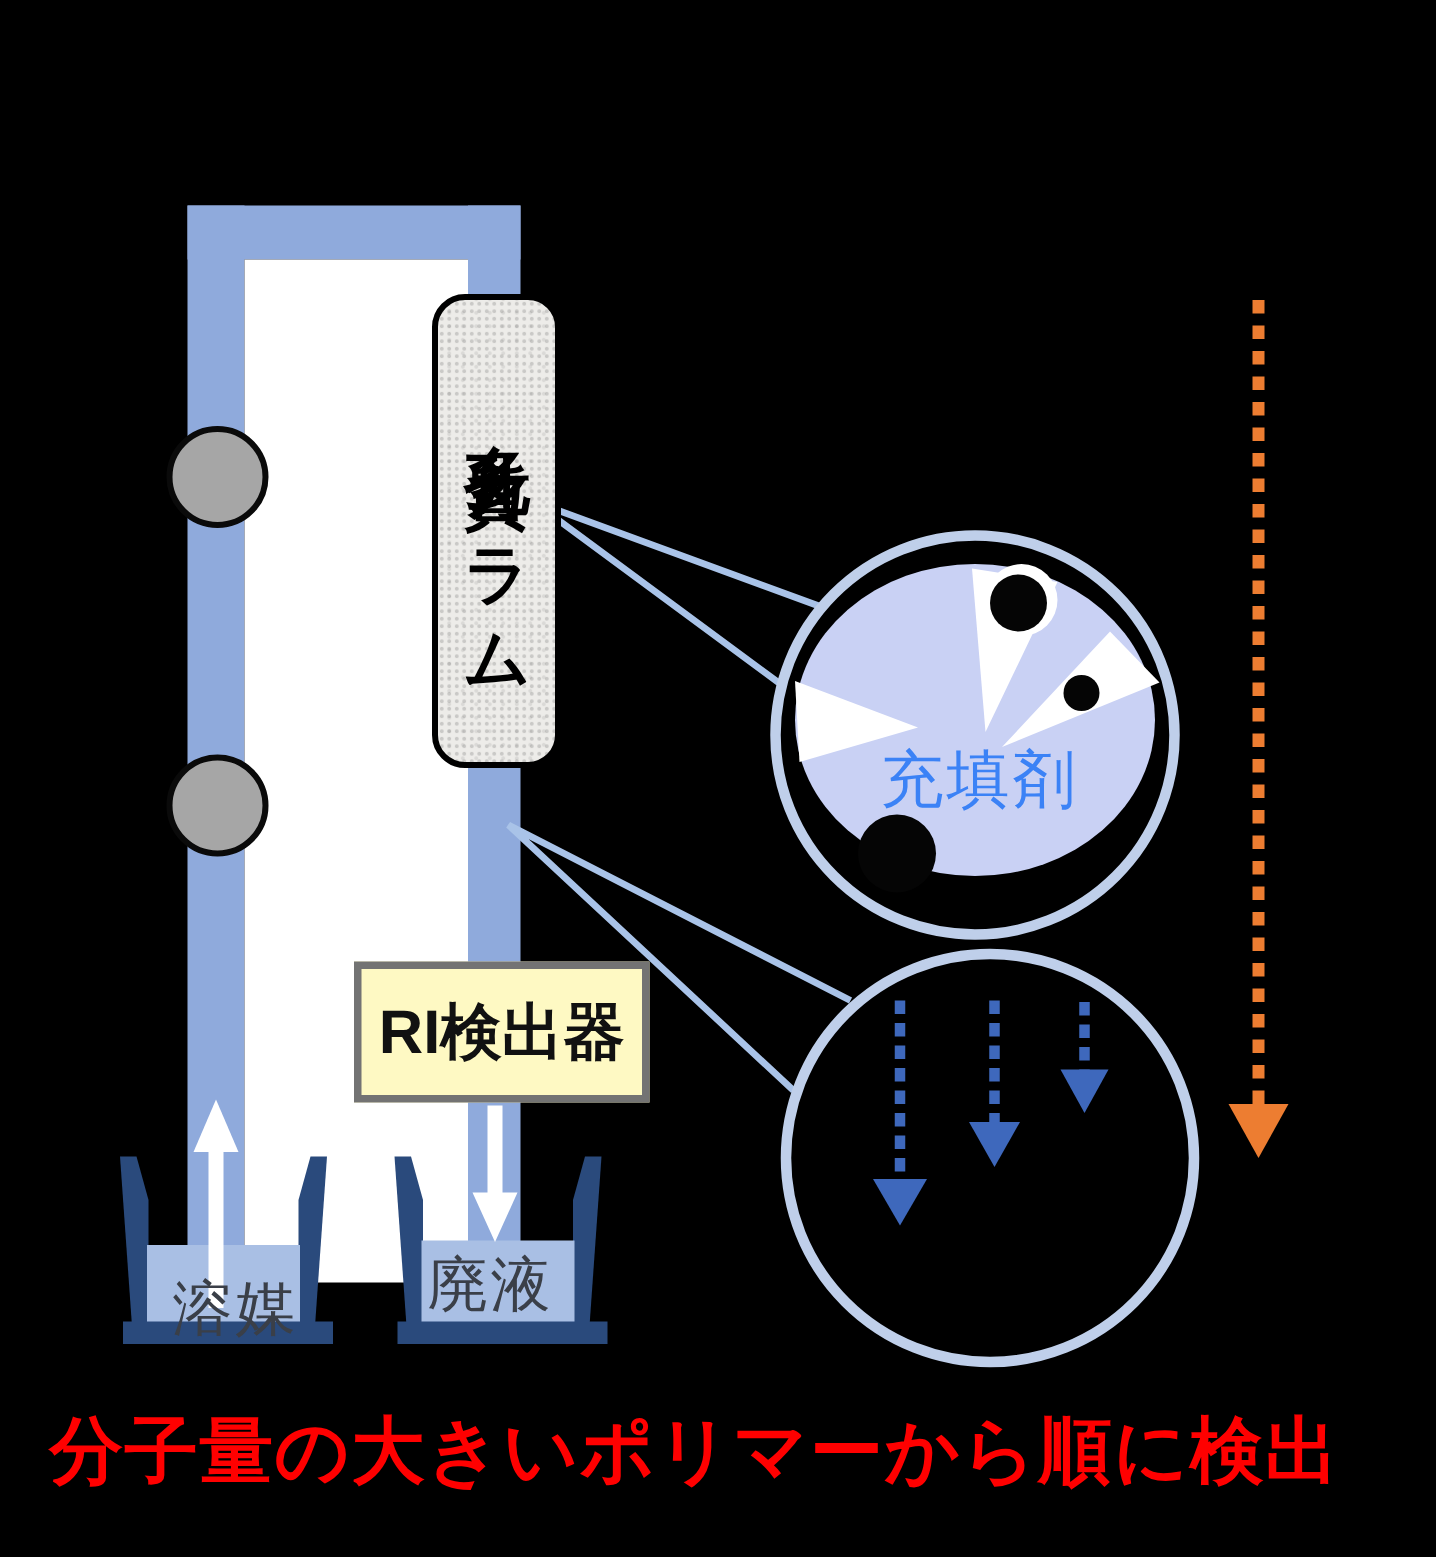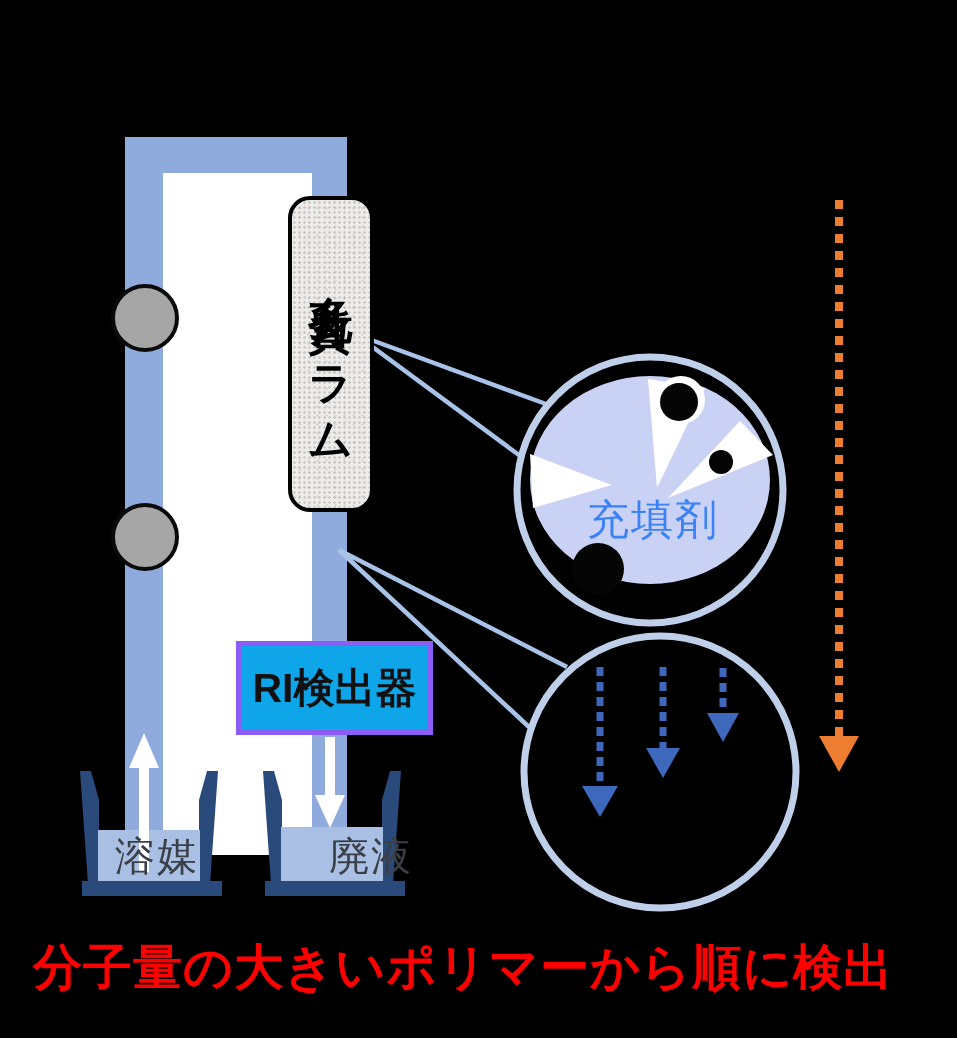--- a/index.html
+++ b/index.html
@@ -21,33 +21,33 @@
       radial-gradient(rgba(150,150,150,.22) 1px, transparent 1.5px);
     background-size:5px 5px, 9px 9px;
     background-position:0 0, 3px 4px;
     display:flex;align-items:center;justify-content:center;
     writing-mode:vertical-rl;text-orientation:upright;
     font-size:44px;font-weight:bold;color:#000;
     letter-spacing:6px;line-height:1;
   }
   .ri-box{
     left:236px;top:641px;width:197px;height:94px;
-    border:5px solid #8b5cf6;background:#0ea5e9;
+    border:5px solid #737373;background:#fef9c3;
     display:flex;align-items:center;justify-content:center;
     font-size:41px;font-weight:bold;color:#111;
     white-space:nowrap;
   }
   .beaker-label{
     top:834px;height:44px;
     display:flex;align-items:center;justify-content:center;
     font-size:40px;color:#3a3f48;font-weight:normal;
     letter-spacing:2px;white-space:nowrap;
   }
-  .solvent-label{left:98px;width:118px;}
-  .waste-label{left:281px;width:92px;margin-left:44px;}
+  .solvent-label{left:98px;width:118px;margin-top:16px;}
+  .waste-label{left:281px;width:92px;}
   .filler-label{
     left:578px;top:496px;width:150px;height:48px;
     display:flex;align-items:center;justify-content:center;
     font-size:42px;color:#3b82f6;letter-spacing:2px;white-space:nowrap;
   }
   .caption{
     left:33px;top:938px;width:900px;height:60px;
     display:flex;align-items:center;
     font-size:49px;font-weight:bold;color:#ff0000;
     letter-spacing:1px;white-space:nowrap;font-family:Liberation Mono, monospace;

